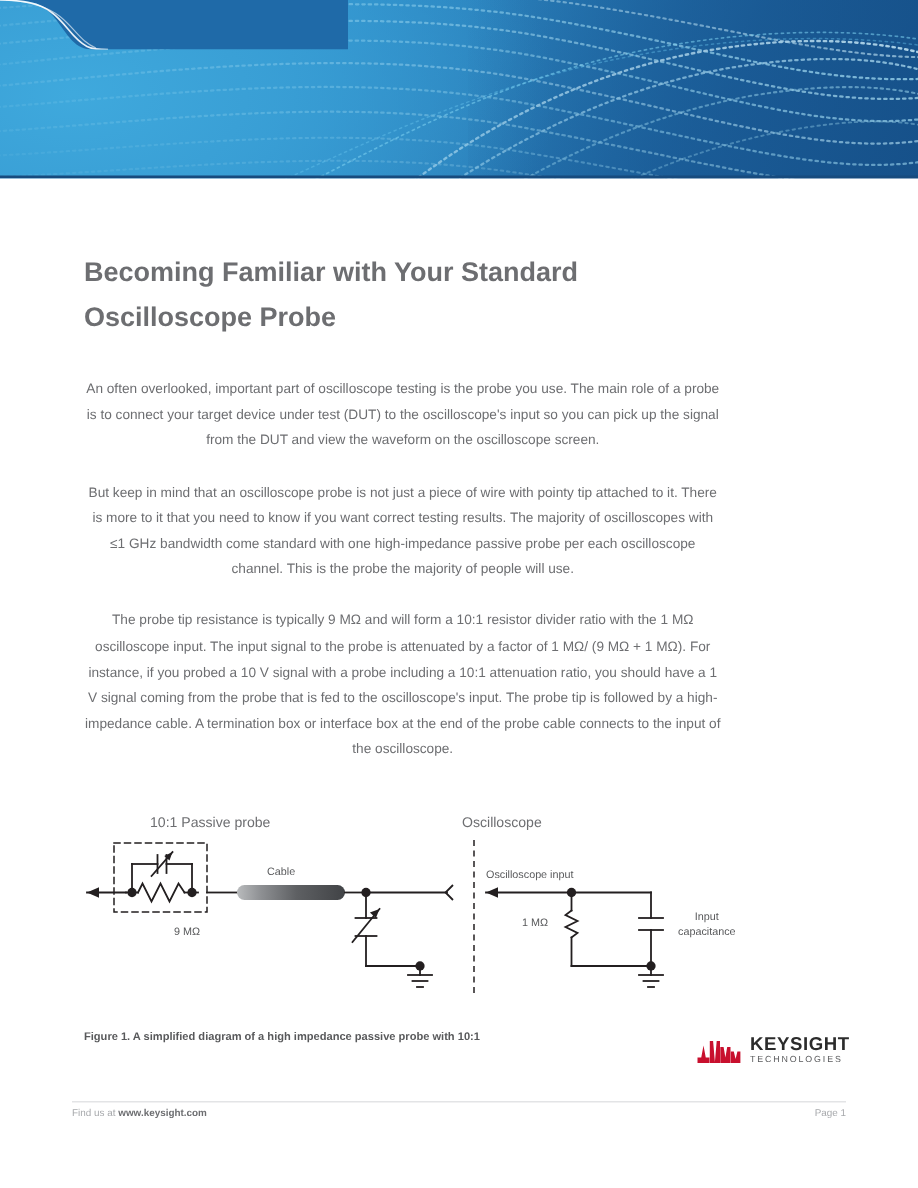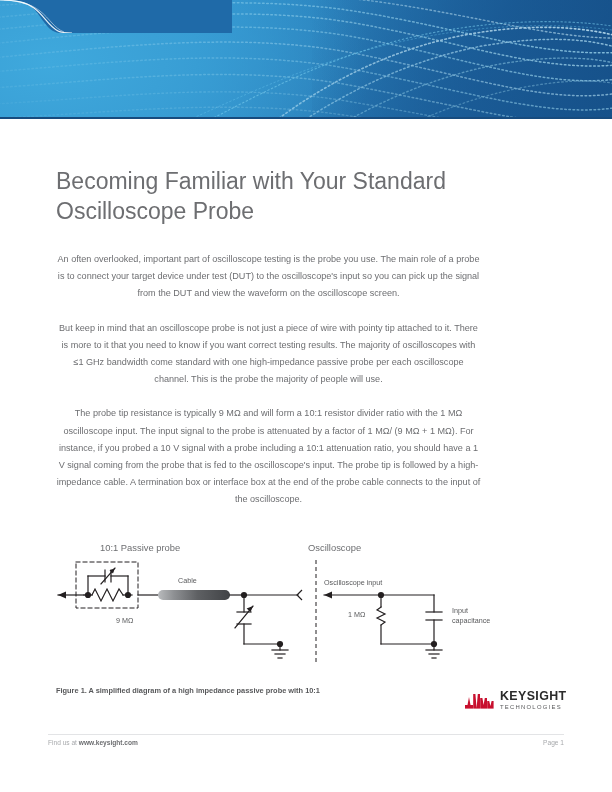--- a/index.html
+++ b/index.html
@@ -72,24 +72,24 @@
     z-index: 6;
     font-family: "Liberation Sans", sans-serif;
   }
 
   
   .title {
     position: absolute;
     left: 56px;
     top: 166px;
     width: 440px;
-    font-size: 23px;
+    font-size: 18px;
     line-height: 30px;
     color: #6d6e71;
-    font-weight: normal;
+    font-weight: bold;
   }
 
   
   .body-copy {
     position: absolute;
     left: 56px;
     top: 251px;
     width: 425px;
   }
   .body-copy p {
@@ -351,21 +351,21 @@
   </svg>
 
   
   <div class="diag-head" style="left:52px; top:2px;">10:1 Passive probe</div>
   <div class="diag-head" style="left:260px; top:2px;">Oscilloscope</div>
 
   <div class="diag-label" style="left:40px; top:76px;padding-left:28px;">9 MΩ</div>
   <div class="diag-label" style="left:130px; top:36px;">Cable</div>
   <div class="diag-label" style="left:276px; top:38px;">Oscilloscope input</div>
   <div class="diag-label" style="left:300px; top:70px;">1 MΩ</div>
-  <div class="diag-label" style="left:404px; top:66px;">
+  <div class="diag-label" style="left:404px; top:66px;text-align:center;">
     <div>Input</div>
     <div>capacitance</div>
   </div>
 </div>
 
 <div class="fig-caption">
   <div>Figure 1. A simplified diagram of a high impedance passive probe with 10:1</div>
 </div>
 
 <div class="logo">

